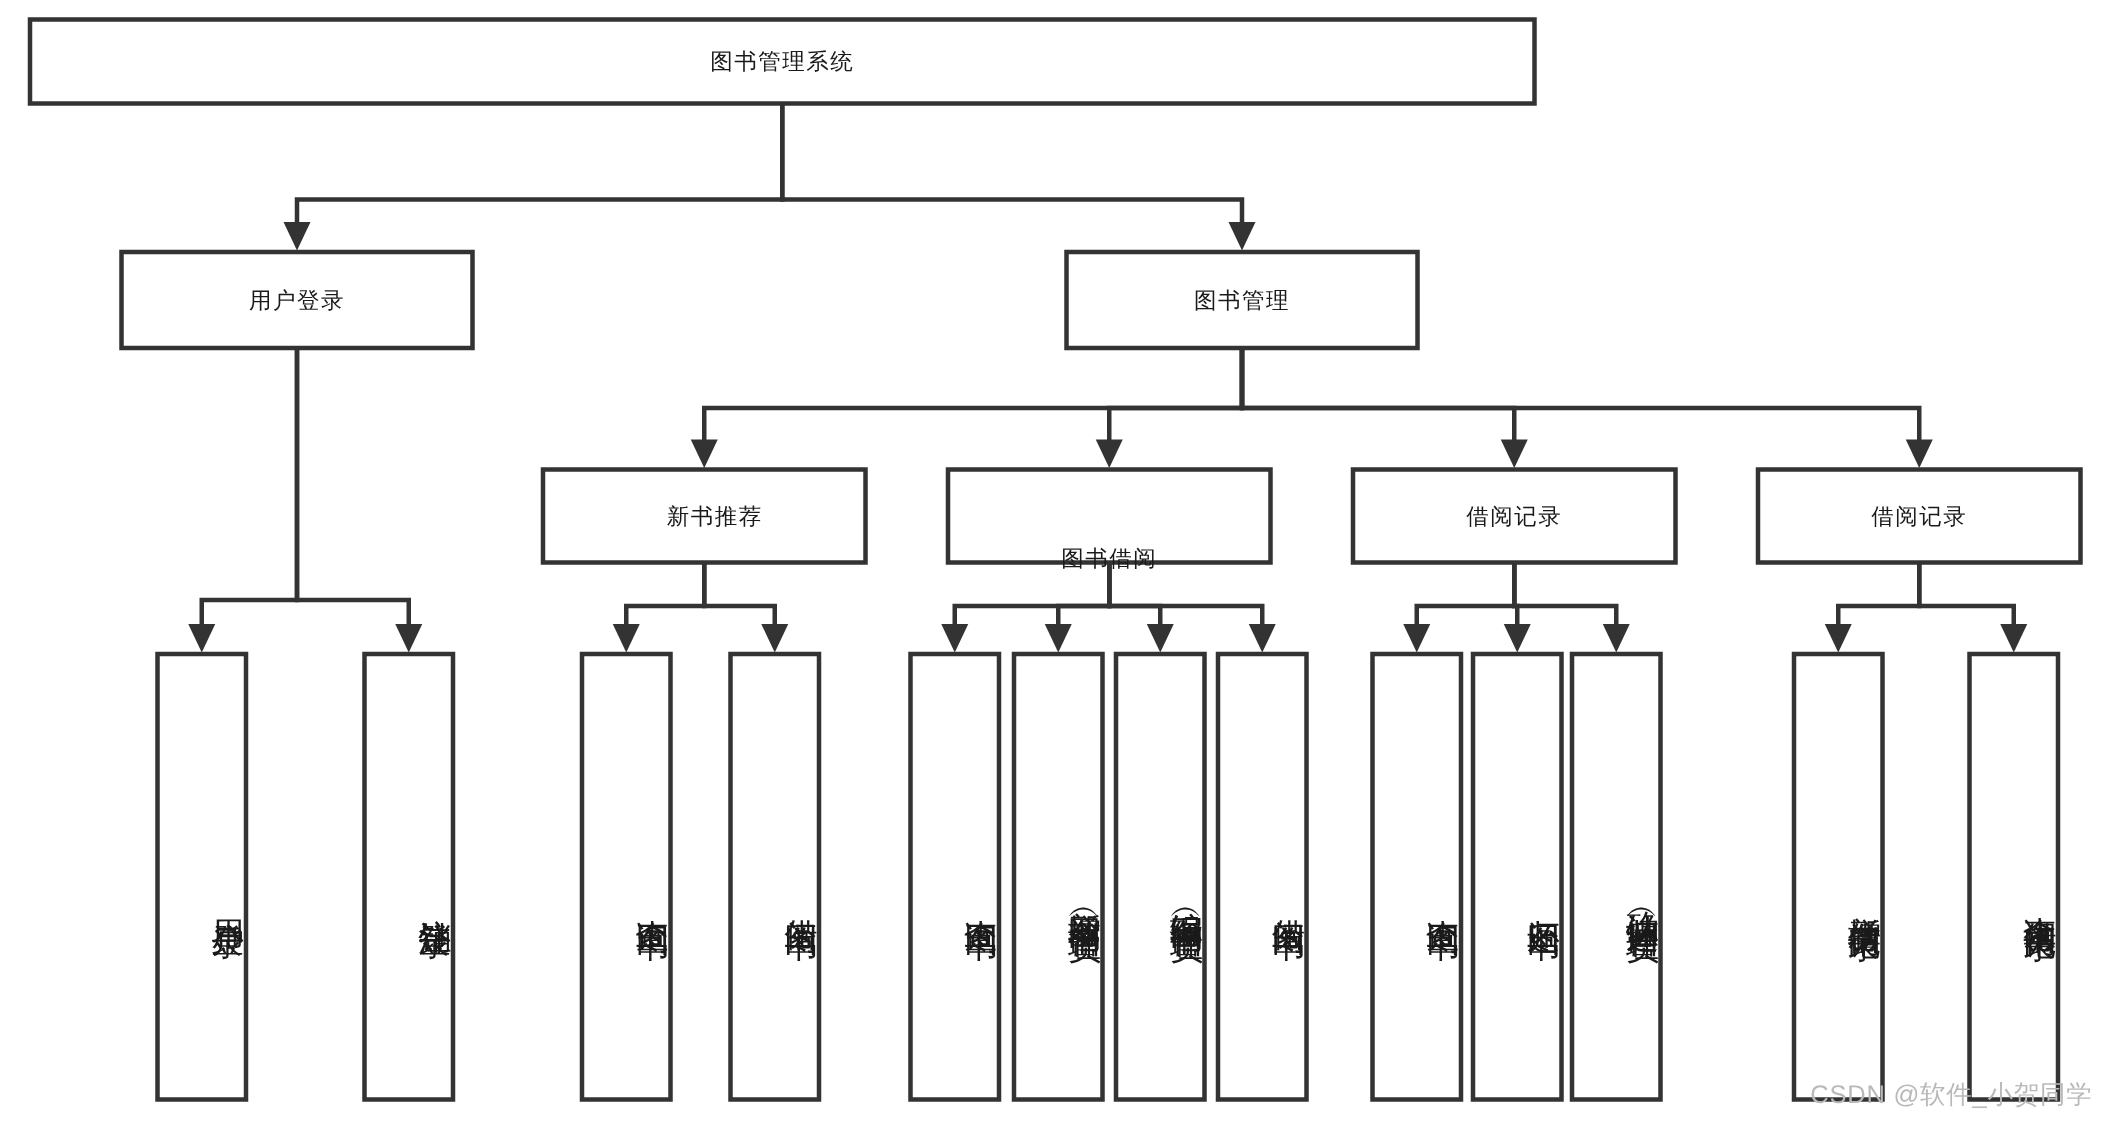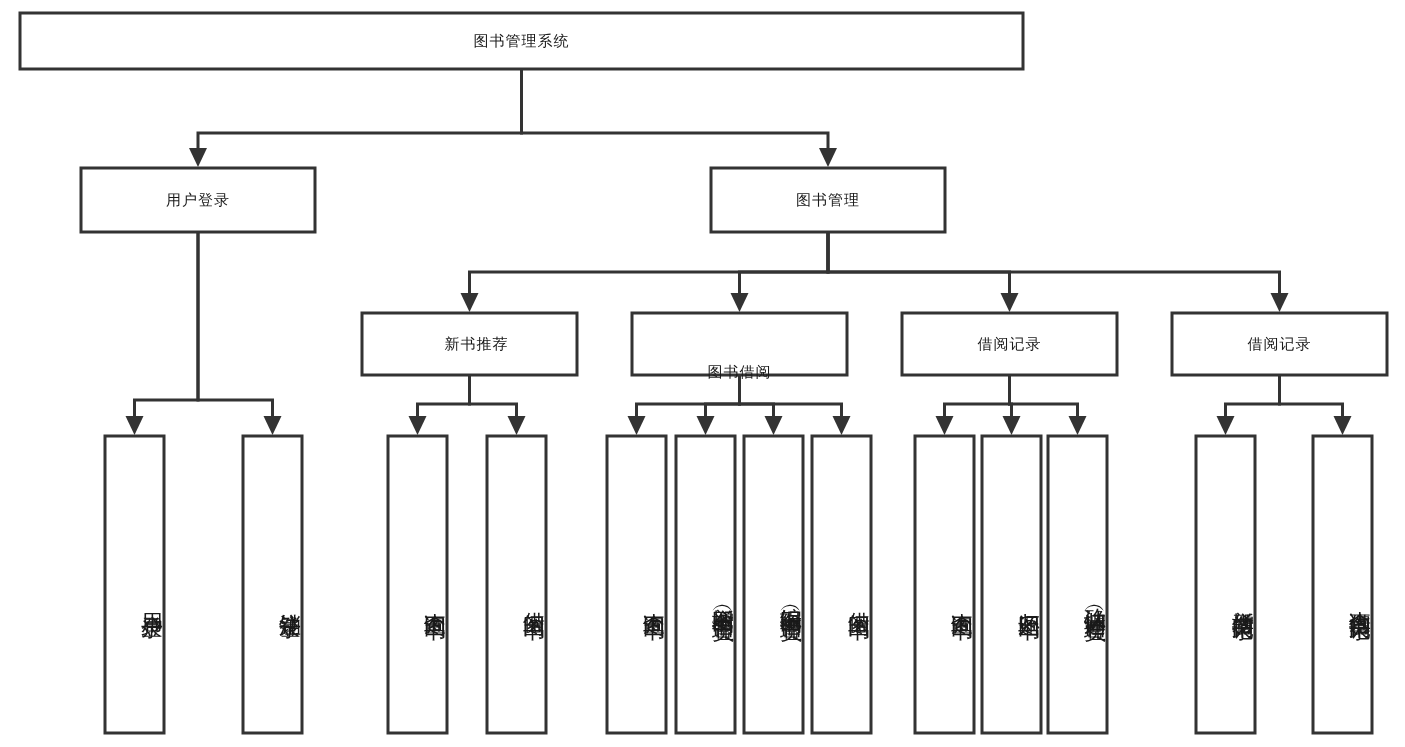--- a/index.html
+++ b/index.html
@@ -147,13 +147,14 @@
       <div class="node-label-v" style="left: 607px; top: 436px; width: 59px; height: 297px; padding-top: 14px;">查询图书</div>
       <div class="node-label-v" style="left: 676px; top: 436px; width: 59px; height: 297px; padding-top: 14px;">新增图书（管理员）</div>
       <div class="node-label-v" style="left: 744px; top: 436px; width: 59px; height: 297px; padding-top: 14px;">编辑图书（管理员）</div>
       <div class="node-label-v" style="left: 812px; top: 436px; width: 59px; height: 297px; padding-top: 14px;">借阅图书</div>
       <div class="node-label-v" style="left: 915px; top: 436px; width: 59px; height: 297px; padding-top: 14px;">查询图书</div>
       <div class="node-label-v" style="left: 982px; top: 436px; width: 59px; height: 297px; padding-top: 14px;">归还图书</div>
       <div class="node-label-v" style="left: 1048px; top: 436px; width: 59px; height: 297px; padding-top: 14px;">确认归还（管理员）</div>
       <div class="node-label-v" style="left: 1196px; top: 436px; width: 59px; height: 297px; padding-top: 14px;">新增借阅记录</div>
       <div class="node-label-v" style="left: 1313px; top: 436px; width: 59px; height: 297px; padding-top: 14px;">查询借阅记录</div>
     </div>
+  <div class="watermark">CSDN @软件_小贺同学</div>
 </div>
 
 </body></html>

